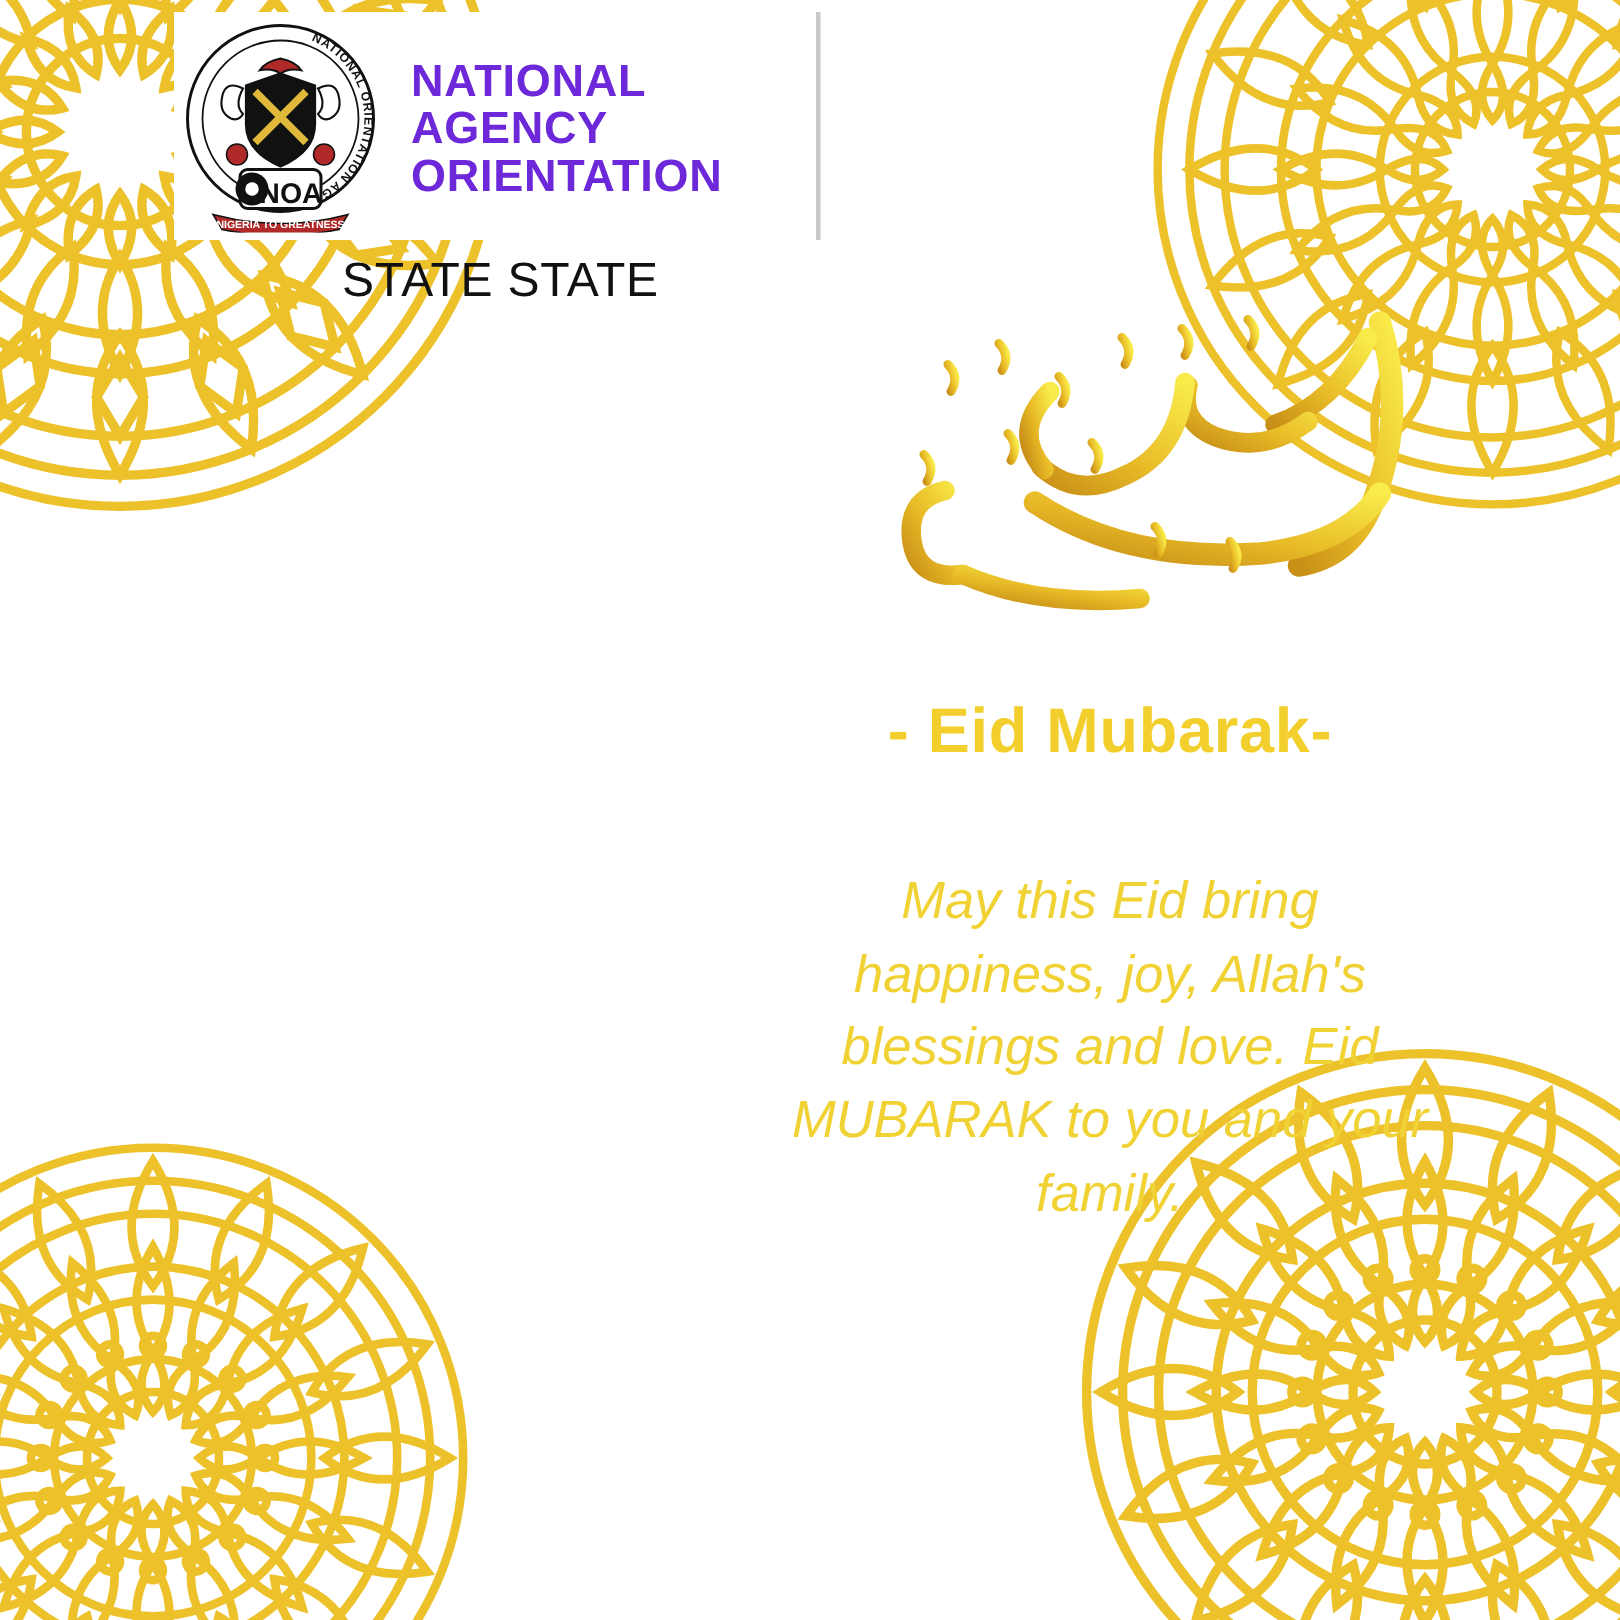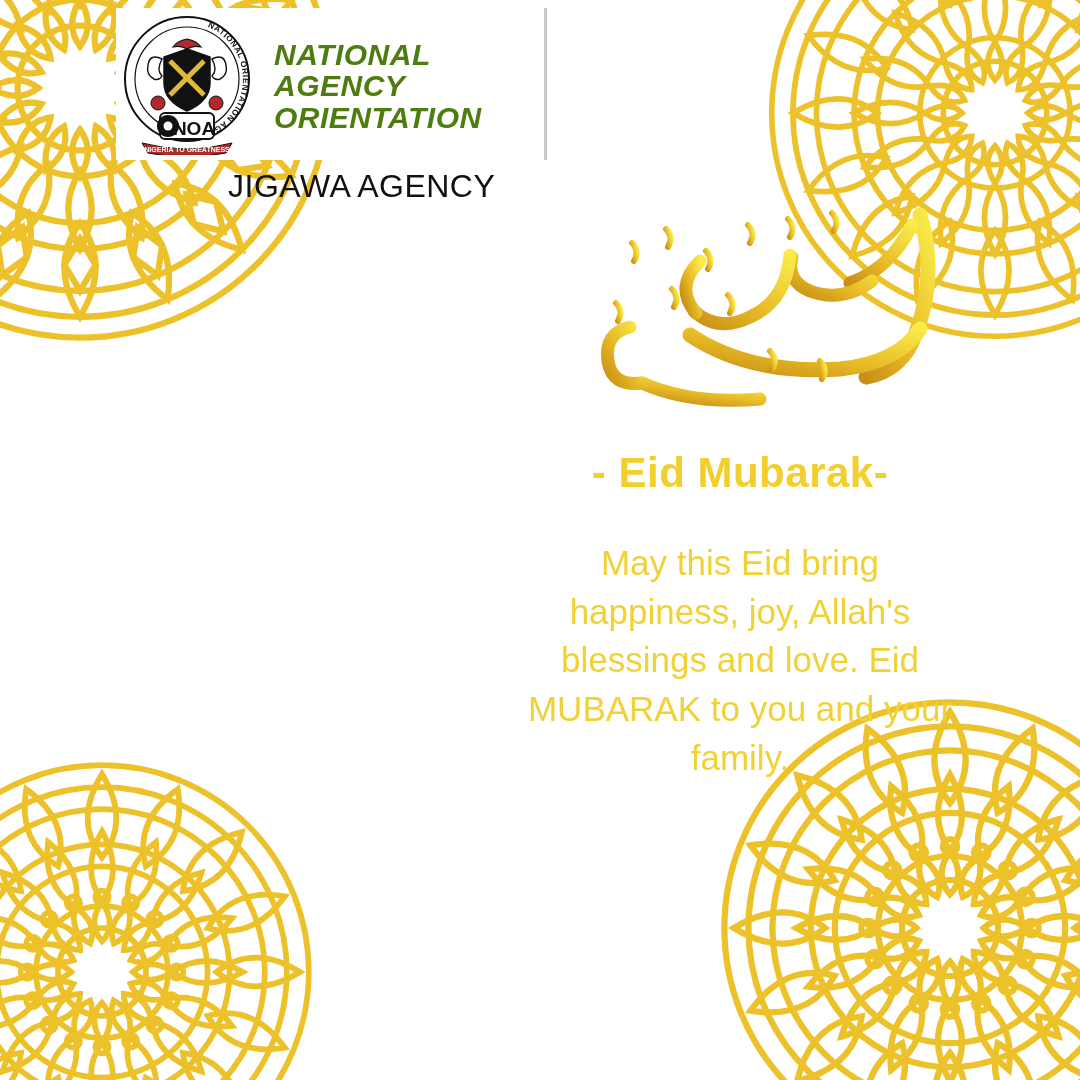--- a/index.html
+++ b/index.html
@@ -51,24 +51,23 @@
     height: 142px;
     flex: 0 0 142px;
     position: relative;
   }
   #agency-name {
     font-family: "Liberation Sans", sans-serif;
     font-weight: bold;
     font-size: 30px;
     line-height: 1.04;
     letter-spacing: 0.5px;
-    color: #4d7c0f;
+    color: #6d28d9;
     text-transform: uppercase;
     margin-top: 4px;
-    font-style: italic;
   }
   #state-label {
     position: absolute;
     left: 228px;
     top: 168px;
     font-size: 32px;
     color: #111111;
     letter-spacing: 0.5px;
   }
 
@@ -79,32 +78,33 @@
     top: 185px;
     width: 440px;
     text-align: center;
   }
   #arabic-art {
     width: 440px;
     height: 250px;
     margin: 0 auto;
   }
   #eid-line {
-    margin-top: 14px;
+    margin-top: 28px;
     font-size: 42px;
     font-weight: bold;
     color: #f2cf2c;
     letter-spacing: 0.5px;
   }
   #message {
-    margin-top: 42px;
+    margin-top: 66px;
     font-size: 35px;
     line-height: 1.39;
     color: #f0d235;
     padding: 0 4px;
+    font-style: italic;
   }
 </style>
 </head>
 <body>
 
 <div id="card">
 
   <div class="mandala m-tl">
     <svg width="520" height="520" viewBox="0 0 200 200" aria-hidden="true">
       <g fill="none" stroke="#ecc12a" stroke-width="2.4">
@@ -289,21 +289,21 @@
       </svg>
     </div>
 
     <div id="agency-name">
       <div>NATIONAL</div>
       <div>AGENCY</div>
       <div>ORIENTATION</div>
     </div>
   </div>
 
-  <div id="state-label">JIGAWA AGENCY</div>
+  <div id="state-label">STATE STATE</div>
 
   <div id="greeting">
 
     <div id="arabic-art">
       <svg width="440" height="250" viewBox="0 0 440 250" aria-hidden="true">
         <defs>
           <linearGradient id="goldgrad" x1="0" y1="1" x2="1" y2="0">
             <stop offset="0%" stop-color="#c98f17"></stop>
             <stop offset="45%" stop-color="#e8bb27"></stop>
             <stop offset="100%" stop-color="#f9ec4a"></stop>

